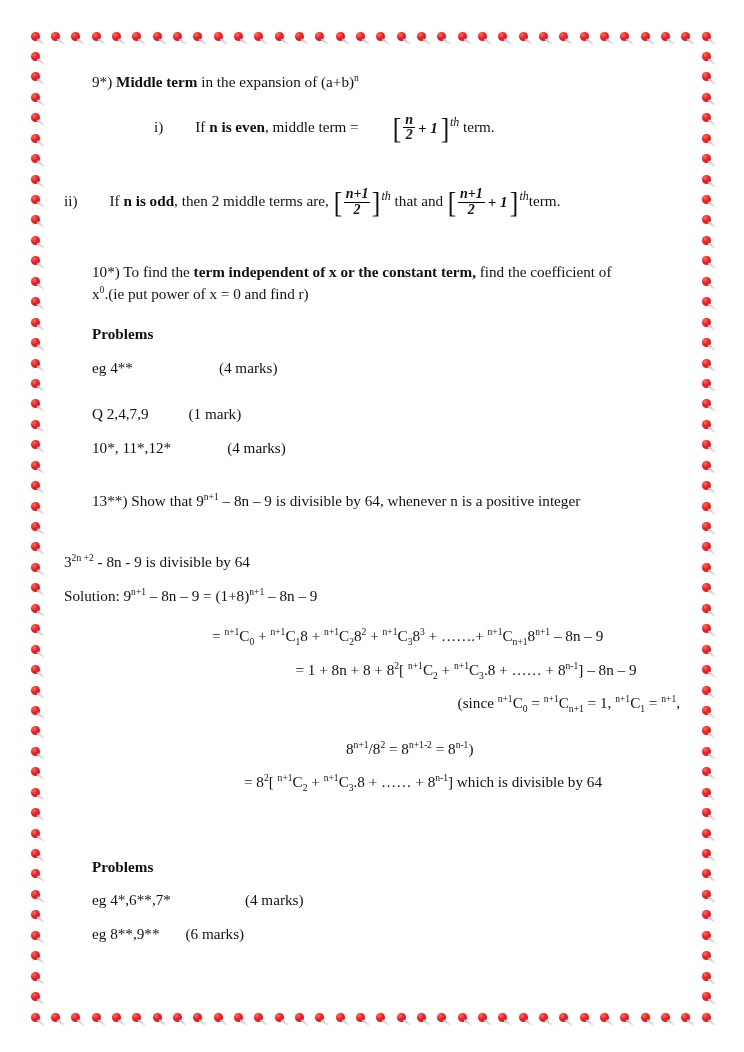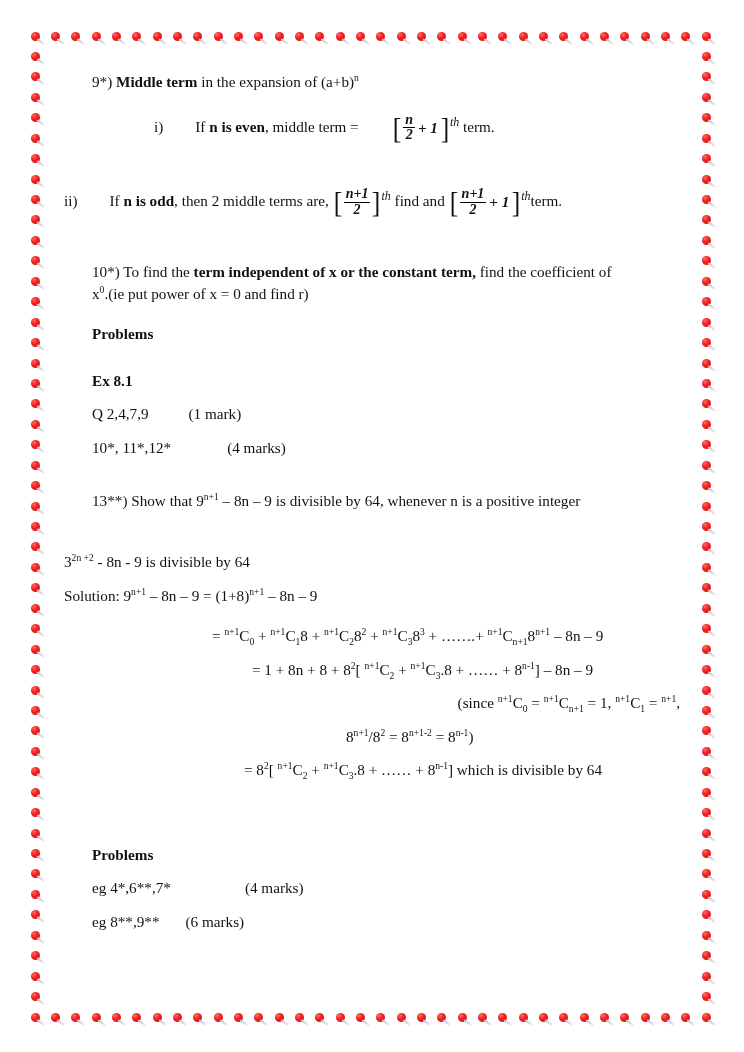--- a/index.html
+++ b/index.html
@@ -137,23 +137,23 @@
   .sp-m  { height: 20px; }
   .sp-xl { height: 44px; }
 
   .indent-i   { padding-left: 90px; }
   .indent-ii  { padding-left: 0px; }
   .indent-body{ padding-left: 28px; }
 
   .center-or { text-align: center; padding-right: 60px; }
 
   .eq1 { padding-left: 148px; }
-  .eq2 { padding-left: 188px; }
+  .eq2 { padding-left: 188px; text-align: center; }
   .eq3 { padding-left: 240px; text-align: right; }
-  .eq4 { padding-left: 282px; }
+  .eq4 { padding-left: 282px; margin-top: 12px; }
   .eq5 { padding-left: 180px; }
 
   .marks-gap-a { display:inline-block; width: 86px; }
   .marks-gap-b { display:inline-block; width: 40px; }
   .marks-gap-c { display:inline-block; width: 56px; }
   .marks-gap-d { display:inline-block; width: 28px; }
   .marks-gap-e { display:inline-block; width: 74px; }
   .marks-gap-f { display:inline-block; width: 26px; }
   .gap-i { display:inline-block; width: 32px; }
 </style>
@@ -344,40 +344,42 @@
       <span class="brk"><span class="bar-l">[</span><span class="frac"><span class="num">n</span><span class="den">2</span></span><span class="plusone">+ 1</span><span class="bar-r">]</span><span class="thsup">th</span></span>
       <span>term.</span>
     </div>
 
     <div class="sp-xl"></div>
 
     <div class="line indent-ii">
       <span>ii)</span><span class="gap-i"></span><span>If</span>
       <b>n is odd</b><span>, then 2 middle terms  are,</span>
       <span class="brk"><span class="bar-l">[</span><span class="frac"><span class="num">n+1</span><span class="den">2</span></span><span class="bar-r">]</span><span class="thsup">th</span></span>
-      <span>find and</span>
+      <span>that and</span>
       <span class="brk"><span class="bar-l">[</span><span class="frac"><span class="num">n+1</span><span class="den">2</span></span><span class="plusone">+ 1</span><span class="bar-r">]</span><span class="thsup">th</span></span><span>term.</span>
     </div>
 
     <div class="sp-xl"></div>
 
     <div class="wrapline indent-body" style="max-width:520px">
       <span>10*) To find the</span>
       <b>term independent of x or the constant term,</b>
       <span>find the coefficient of x</span><sup>0</sup><span>.(ie put power of x = 0 and find r)</span>
     </div>
 
     <div class="sp-m"></div>
 
     <div class="line indent-body b">Problems</div>
     <div class="sp-s"></div>
-
-    <div class="sp-s"></div>
-
-    <div class="line indent-body b">Ex 8.1</div>
+    <div class="line indent-body">
+      <span>eg 4**</span><span class="marks-gap-a"></span><span>(4 marks)</span>
+    </div>
+
+    <div class="sp-s"></div>
+
     <div class="sp-s"></div>
     <div class="line indent-body">
       <span>Q 2,4,7,9</span><span class="marks-gap-b"></span><span>(1 mark)</span>
     </div>
     <div class="sp-s"></div>
     <div class="line indent-body">
       <span>10*, 11*,12*</span><span class="marks-gap-c"></span><span>(4 marks)</span>
     </div>
     <div class="sp-s"></div>
 

